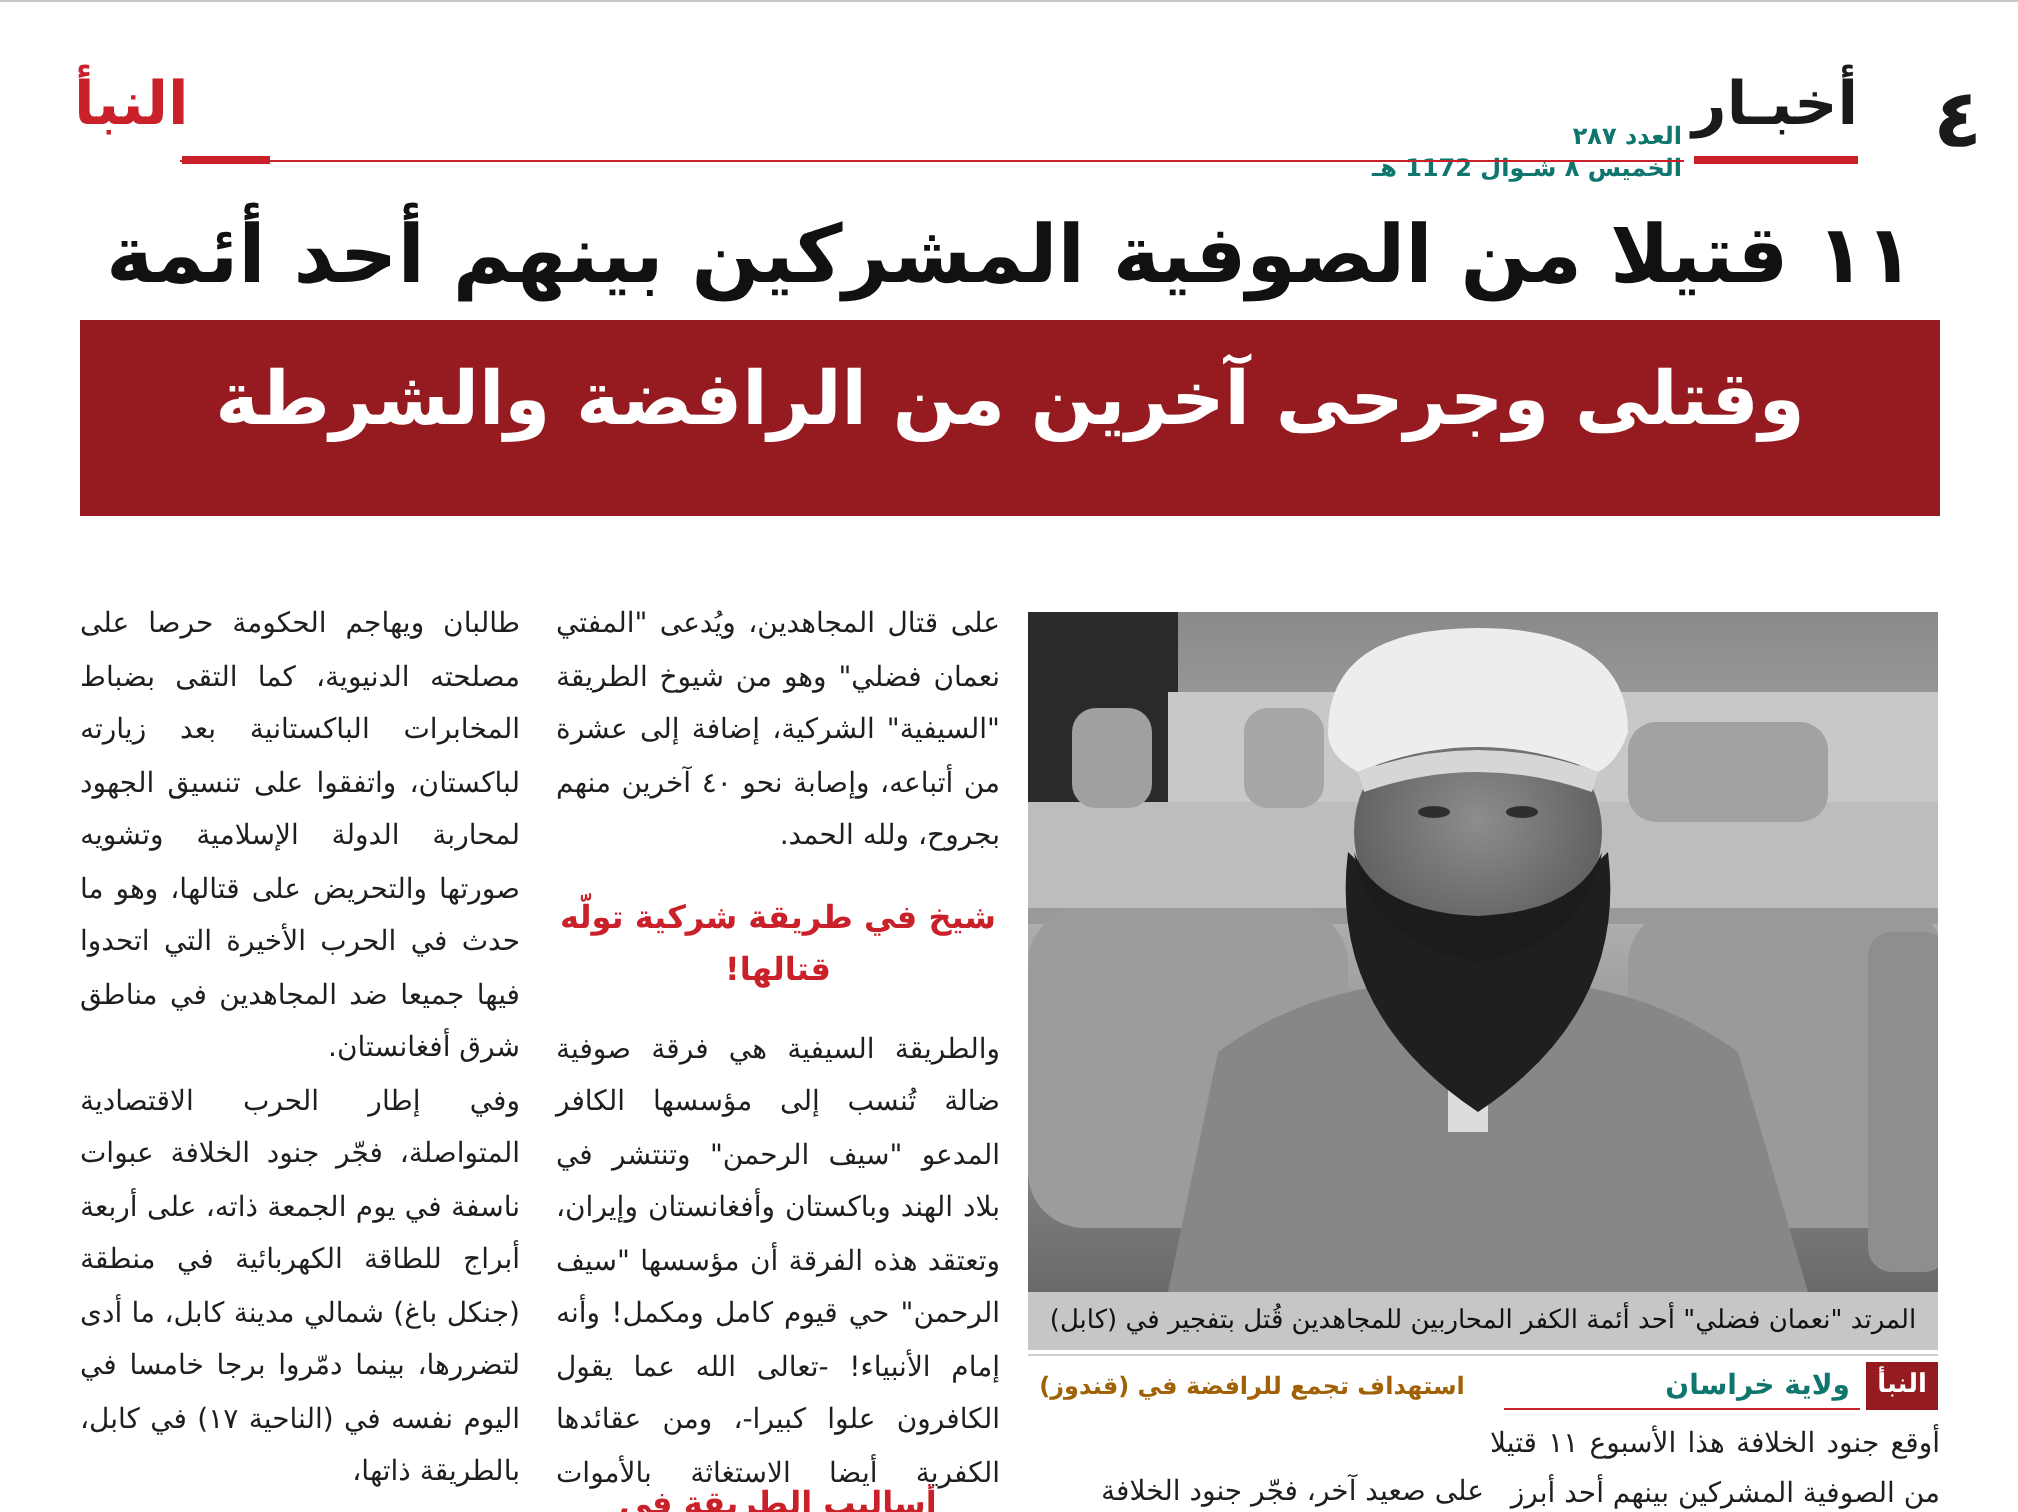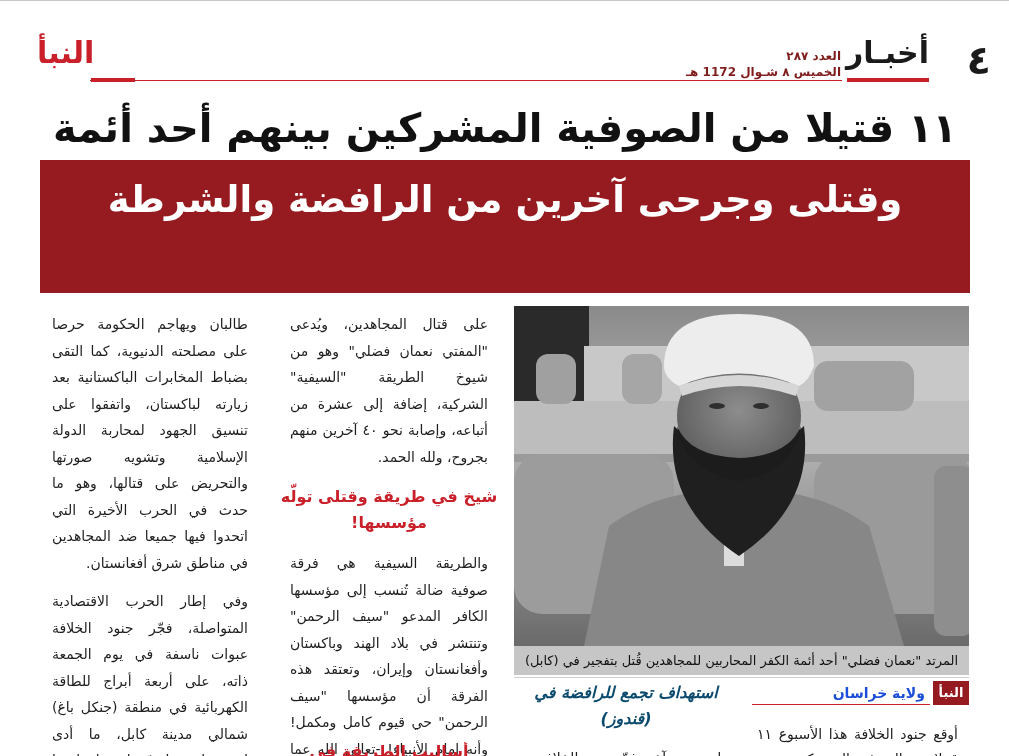--- a/index.html
+++ b/index.html
@@ -4,49 +4,49 @@
   <style>
     * { box-sizing: border-box; margin: 0; padding: 0; }
     html, body { width: 1009px; height: 756px; overflow: hidden; background: #ffffff; }
     body { position: relative; font-family: "DejaVu Sans", sans-serif; color: #1a1a1a; direction: rtl; }
     .topline { position: absolute; left: 0; top: 0; width: 1009px; height: 1px; background: #c8c8c8; }
 
     
     .page-num { position: absolute; right: 18px; top: 40px; font-size: 40px; font-weight: bold; color: #1a1a1a; line-height: 1; font-family: "DejaVu Sans", sans-serif; }
     .section-title { position: absolute; right: 80px; top: 38px; font-size: 30px; font-weight: bold; color: #1a1a1a; line-height: 1; }
     .section-underline { position: absolute; left: 847px; top: 78px; width: 82px; height: 4px; background: #c9202a; }
-    .issue-info { position: absolute; right: 168px; top: 48px; font-size: 12px; font-weight: bold; color: #7f1d1d; line-height: 16px; }
+    .issue-info { position: absolute; right: 168px; top: 60px; font-size: 12px; font-weight: bold; color: #0f766e; line-height: 16px; }
     .issue-info .date { display: block; }
     .header-rule { position: absolute; left: 90px; top: 80px; width: 752px; height: 1px; background: #c9202a; }
     .logo-bar { position: absolute; left: 91px; top: 78px; width: 44px; height: 4px; background: #c9202a; }
     .logo { position: absolute; left: 37px; top: 38px; font-size: 30px; font-weight: bold; color: #c9202a; line-height: 1; }
 
     
     .headline { position: absolute; left: 40px; top: 100px; width: 930px; text-align: center; font-size: 40px; font-weight: bold; color: #111; line-height: 56px; letter-spacing: -0.5px; }
-    .banner { position: absolute; left: 40px; top: 160px; width: 930px; height: 133px; background: #951b20; color: #ffffff; text-align: center; font-size: 37px; font-weight: bold; line-height: 52px; padding-top: 14px; }
+    .banner { position: absolute; left: 40px; top: 160px; width: 930px; height: 98px; background: #951b20; color: #ffffff; text-align: center; font-size: 37px; font-weight: bold; line-height: 52px; padding-top: 14px; }
 
     
     .col { position: absolute; font-size: 14px; line-height: 26.5px; text-align: justify; text-align-last: right; color: #1e1e1e; }
-    .col p { margin: 12px; }
+    .col p { margin: 0; }
     .col-left { left: 40px; top: 299px; width: 220px; }
     .col-mid { left: 278px; top: 299px; width: 222px; }
     .subhead { color: #c9202a; font-weight: bold; font-size: 16px; text-align: center !important; text-align-last: center !important; line-height: 26px; margin: 14px 0 14px 0; }
 
     
     .photo { position: absolute; left: 514px; top: 306px; width: 455px; height: 340px; overflow: hidden; background: #7d7d7d; }
     .photo svg { display: block; }
     .caption { position: absolute; left: 514px; top: 646px; width: 455px; height: 29px; background: #c6c6c6; color: #111; font-size: 13px; line-height: 29px; text-align: center; }
 
     
     .bottom-sep { position: absolute; left: 514px; top: 677px; width: 455px; height: 1px; background: #cfcfcf; }
     .wilaya-badge { position: absolute; left: 933px; top: 681px; width: 36px; height: 24px; background: #951b20; color: #fff; font-size: 13px; font-weight: bold; text-align: center; line-height: 24px; }
-    .wilaya-label { position: absolute; right: 84px; top: 681px; font-size: 14px; font-weight: bold; color: #1d4ed8; line-height: 24px; }
+    .wilaya-label { position: absolute; right: 84px; top: 681px; font-size: 14px; font-weight: bold; color: #0f766e; line-height: 24px; }
     .wilaya-rule { position: absolute; left: 752px; top: 704px; width: 178px; height: 1px; background: #c9202a; }
     .col-right-bottom { left: 745px; top: 710px; width: 225px; font-size: 14px; line-height: 25px; }
-    .subhead-mid-bottom { position: absolute; left: 510px; top: 680px; width: 232px; color: #0c4a6e; font-weight: bold; font-size: 16px; text-align: center; line-height: 26px; font-style: italic; }
+    .subhead-mid-bottom { position: absolute; left: 510px; top: 680px; width: 232px; color: #a16207; font-weight: bold; font-size: 12px; text-align: center; line-height: 26px; }
     .col-midright-bottom { left: 510px; top: 734px; width: 232px; font-size: 14px; line-height: 25px; }
     .mid-bottom-subhead { position: absolute; left: 278px; top: 742px; width: 222px; text-align: center; color: #c9202a; font-weight: bold; font-size: 16px; line-height: 20px; height: 14px; overflow: hidden; }
   </style>
 </head>
 <body>
 
 <div class="topline"></div>
 
 <div class="page-num">٤</div>
 <div class="section-title">أخبـار</div>
@@ -64,21 +64,21 @@
   <div>وقتلى وجرحى آخرين من الرافضة والشرطة</div>
 </div>
 
 <div class="col col-left">
   <p>طالبان ويهاجم الحكومة حرصا على مصلحته الدنيوية، كما التقى بضباط المخابرات الباكستانية بعد زيارته لباكستان، واتفقوا على تنسيق الجهود لمحاربة الدولة الإسلامية وتشويه صورتها والتحريض على قتالها، وهو ما حدث في الحرب الأخيرة التي اتحدوا فيها جميعا ضد المجاهدين في مناطق شرق أفغانستان.</p>
   <p>وفي إطار الحرب الاقتصادية المتواصلة، فجّر جنود الخلافة عبوات ناسفة في يوم الجمعة ذاته، على أربعة أبراج للطاقة الكهربائية في منطقة (جنكل باغ) شمالي مدينة كابل، ما أدى لتضررها، بينما دمّروا برجا خامسا في اليوم نفسه في (الناحية ١٧) في كابل، بالطريقة ذاتها،</p>
 </div>
 
 <div class="col col-mid">
   <p>على قتال المجاهدين، ويُدعى "المفتي نعمان فضلي" وهو من شيوخ الطريقة "السيفية" الشركية، إضافة إلى عشرة من أتباعه، وإصابة نحو ٤٠ آخرين منهم بجروح، ولله الحمد.</p>
-  <div class="subhead">شيخ في طريقة وقتلى تولّه مؤسسها!</div>
+  <div class="subhead">شيخ في طريقة شركية تولّه قتالها!</div>
   <p>والطريقة السيفية هي فرقة صوفية ضالة تُنسب إلى مؤسسها الكافر المدعو "سيف الرحمن" وتنتشر في بلاد الهند وباكستان وأفغانستان وإيران، وتعتقد هذه الفرقة أن مؤسسها "سيف الرحمن" حي قيوم كامل ومكمل! وأنه إمام الأنبياء! -تعالى الله عما يقول الكافرون علوا كبيرا-، ومن عقائدها الكفرية أيضا الاستغاثة بالأموات والسجود للقبور والإعتقاد بوحدة الوجود والشهود والحلول!</p>
 </div>
 <div class="mid-bottom-subhead">أساليب الطريقة في التصوف</div>
 
 <div class="photo">
   <svg width="455" height="340" viewBox="0 0 455 340">
     <defs>
       <linearGradient id="bg" x1="0" y1="0" x2="0" y2="1">
         <stop offset="0" stop-color="#8a8a8a"></stop>
         <stop offset="0.4" stop-color="#b4b4b4"></stop>

